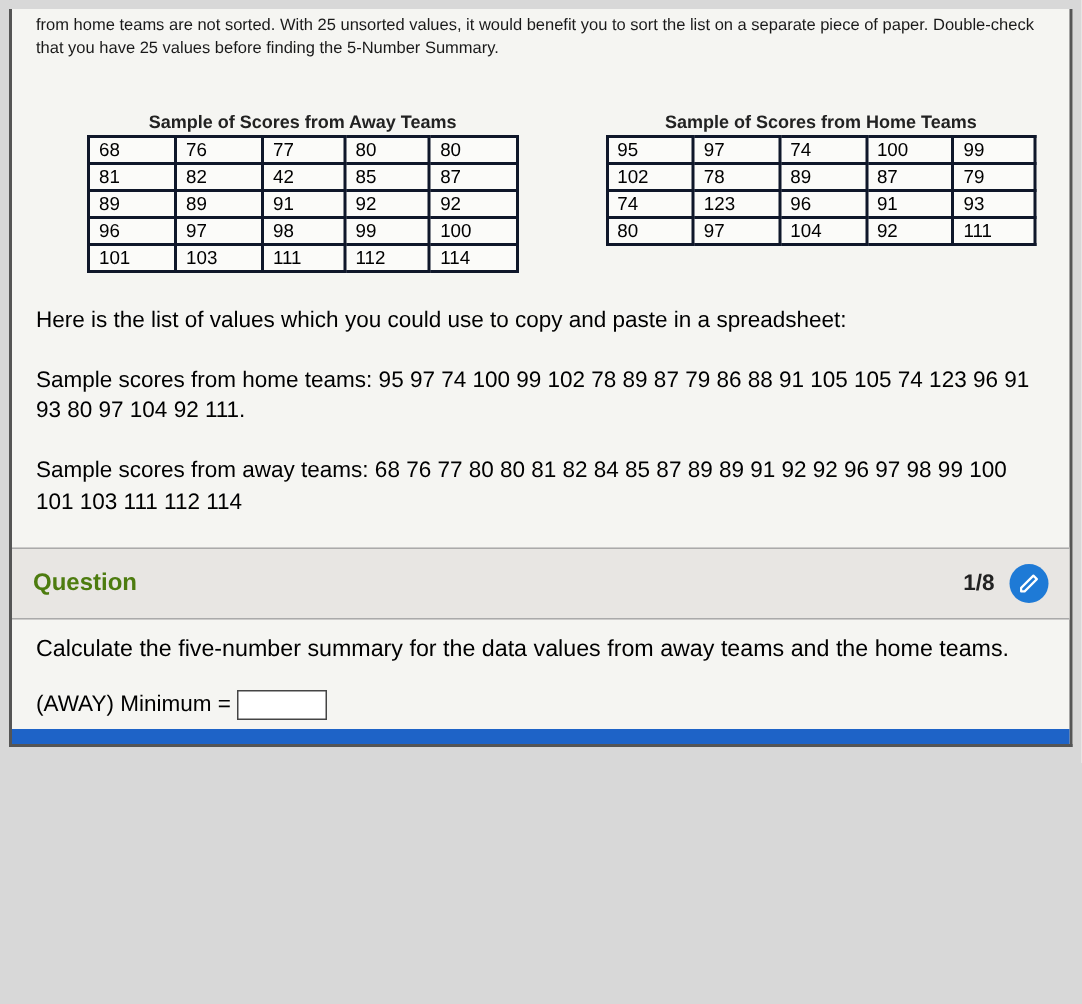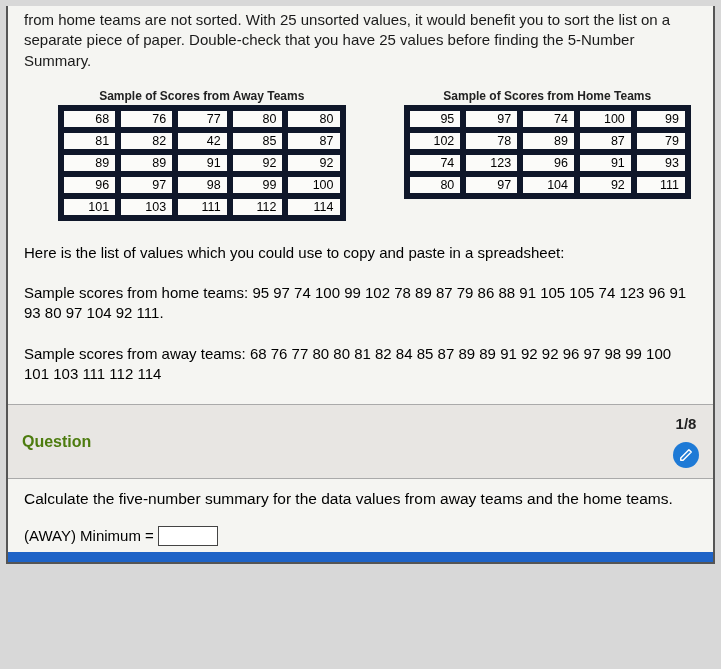--- a/index.html
+++ b/index.html
@@ -12,24 +12,24 @@
     overflow: hidden;
   }
   .page {
     background: #f5f5f2;
     border: 2px solid #555;
     border-top: none;
     padding: 4px 16px 10px 16px;
     position: relative;
   }
   .intro {
-    font-size: 15px;
+    font-size: 11px;
     line-height: 1.35;
     color: #1a1a1a;
-    margin-bottom: 18px;
+    margin-bottom: 34px;
   }
   .tables-row {
     display: flex;
     gap: 30px;
     margin-bottom: 22px;
     padding: 0 6px;
   }
   .tbl-block { flex: 1; padding-left: 28px; }
   .tbl-title {
     font-size: 12px;
@@ -37,23 +37,23 @@
     text-align: center;
     margin-bottom: 2px;
     color: #222;
   }
   table.data {
     border-collapse: collapse;
     width: 100%;
     font-size: 12.5px;
   }
   table.data td {
-    border: 6px solid #0f172a;
+    border: 2px solid #0f172a;
     padding: 1px 6px;
-    text-align: right;
+    text-align: left;
     background: #fbfbf9;
   }
   .copy-intro {
     font-size: 15px;
     line-height: 1.35;
     margin-bottom: 20px;
   }
   .sample-line {
     font-size: 15px;
     line-height: 1.35;
@@ -67,21 +67,21 @@
     display: flex;
     align-items: center;
     justify-content: space-between;
     margin: 0 -16px 10px -16px;
   }
   .q-label {
     font-size: 16px;
     font-weight: 600;
     color: #4d7c0f;
   }
-  .q-right { display: flex; align-items: center; gap: 10px; flex-direction: column; }
+  .q-right { display: flex; align-items: center; gap: 10px; }
   .q-count { font-size: 15px; font-weight: 600; color: #222; }
   .edit-btn {
     width: 26px; height: 26px; border-radius: 50%;
     background: #1e7ad6; color: #fff; display: flex;
     align-items: center; justify-content: center; font-size: 14px;
     cursor: pointer;
   }
   .question-body {
     font-size: 15.5px;
     line-height: 1.35;

